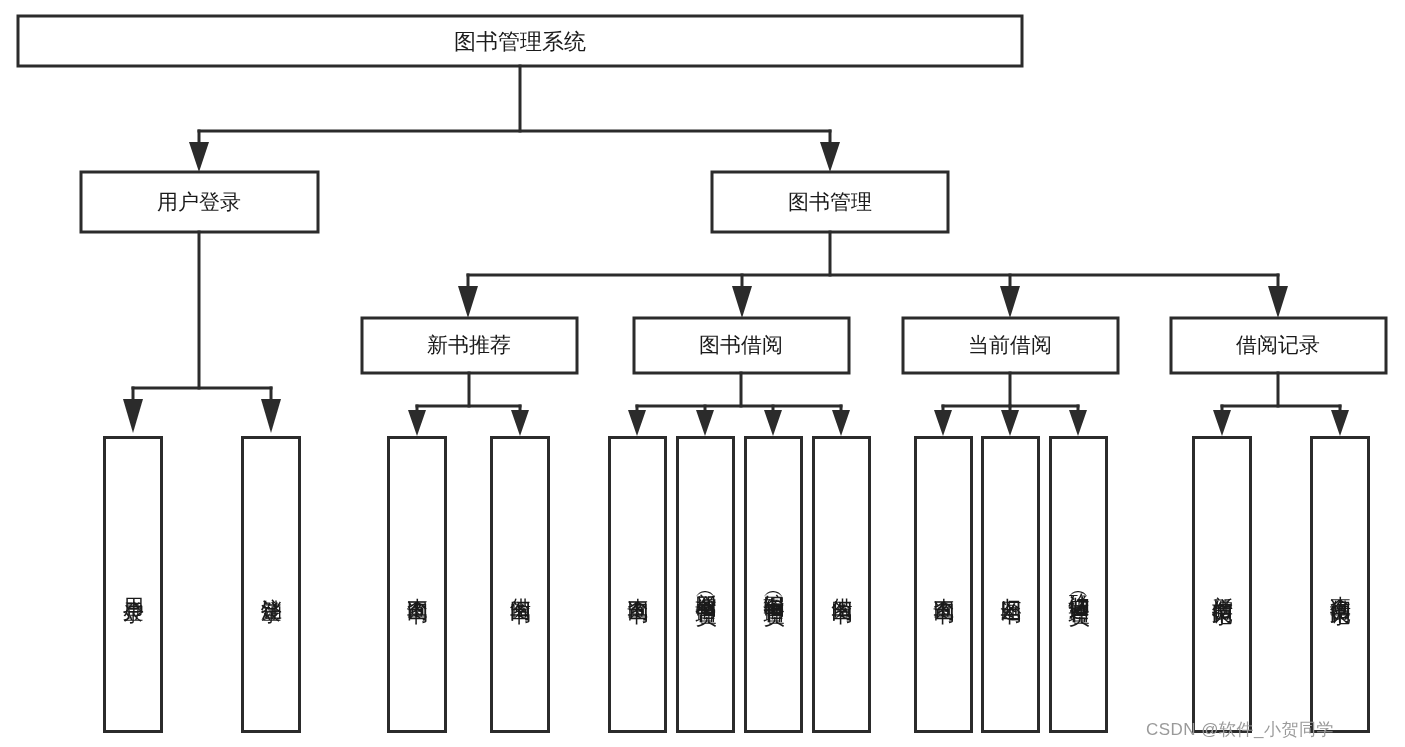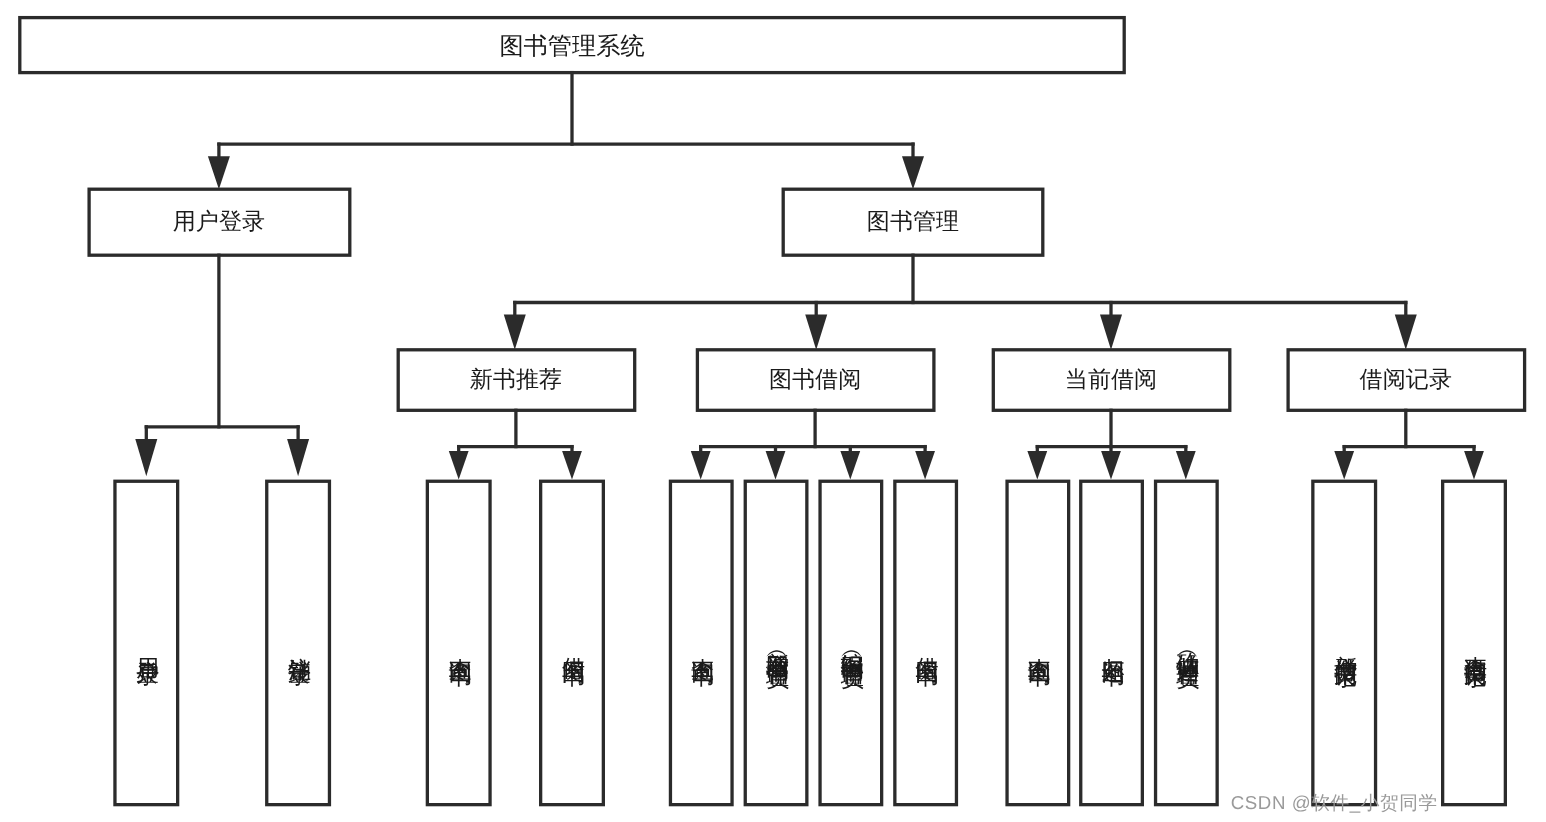--- a/index.html
+++ b/index.html
@@ -71,21 +71,21 @@
     font-family: "Liberation Sans", "DejaVu Sans", sans-serif;
     font-size: 21px;
     line-height: 1.18;
     color: #1a1a1a;
     letter-spacing: 2px;
     white-space: nowrap;
     text-align: center;
   }
   .watermark {
     position: absolute;
-    right: 27px;
+    right: 0;
     bottom: 6px;
     font-family: "Liberation Sans", "DejaVu Sans", sans-serif;
     font-size: 17px;
     color: #9a9a9a;
     letter-spacing: 0.5px;
     white-space: nowrap;
     pointer-events: none;
   }
 </style>
 </head>

